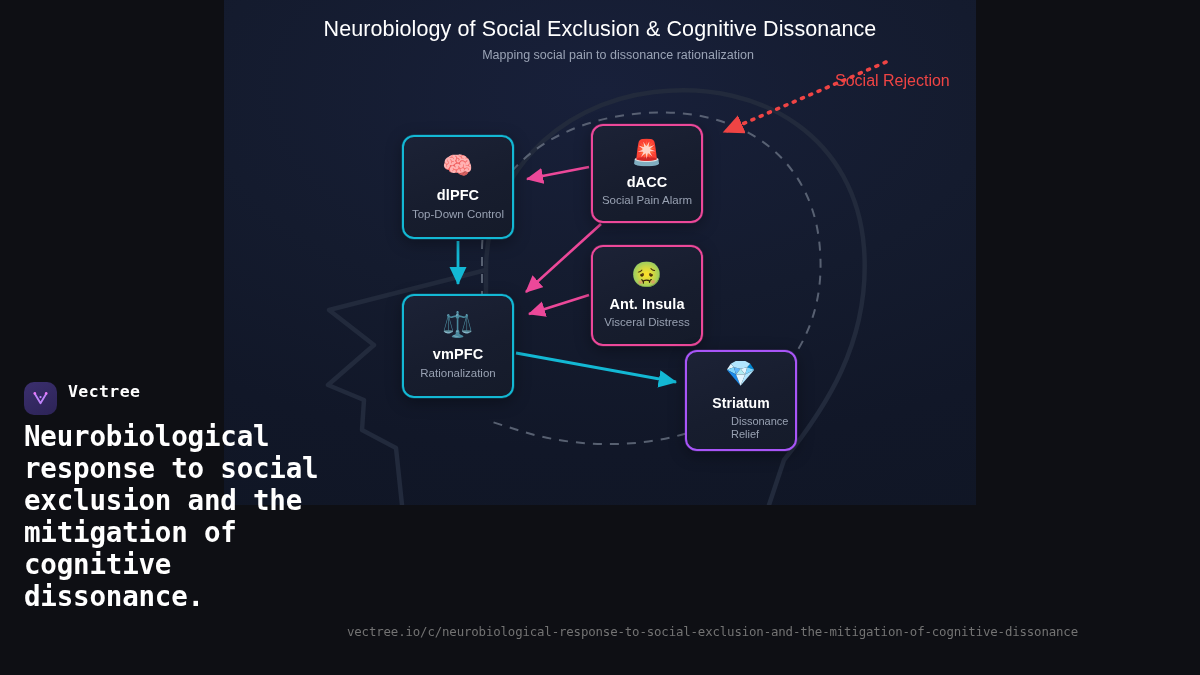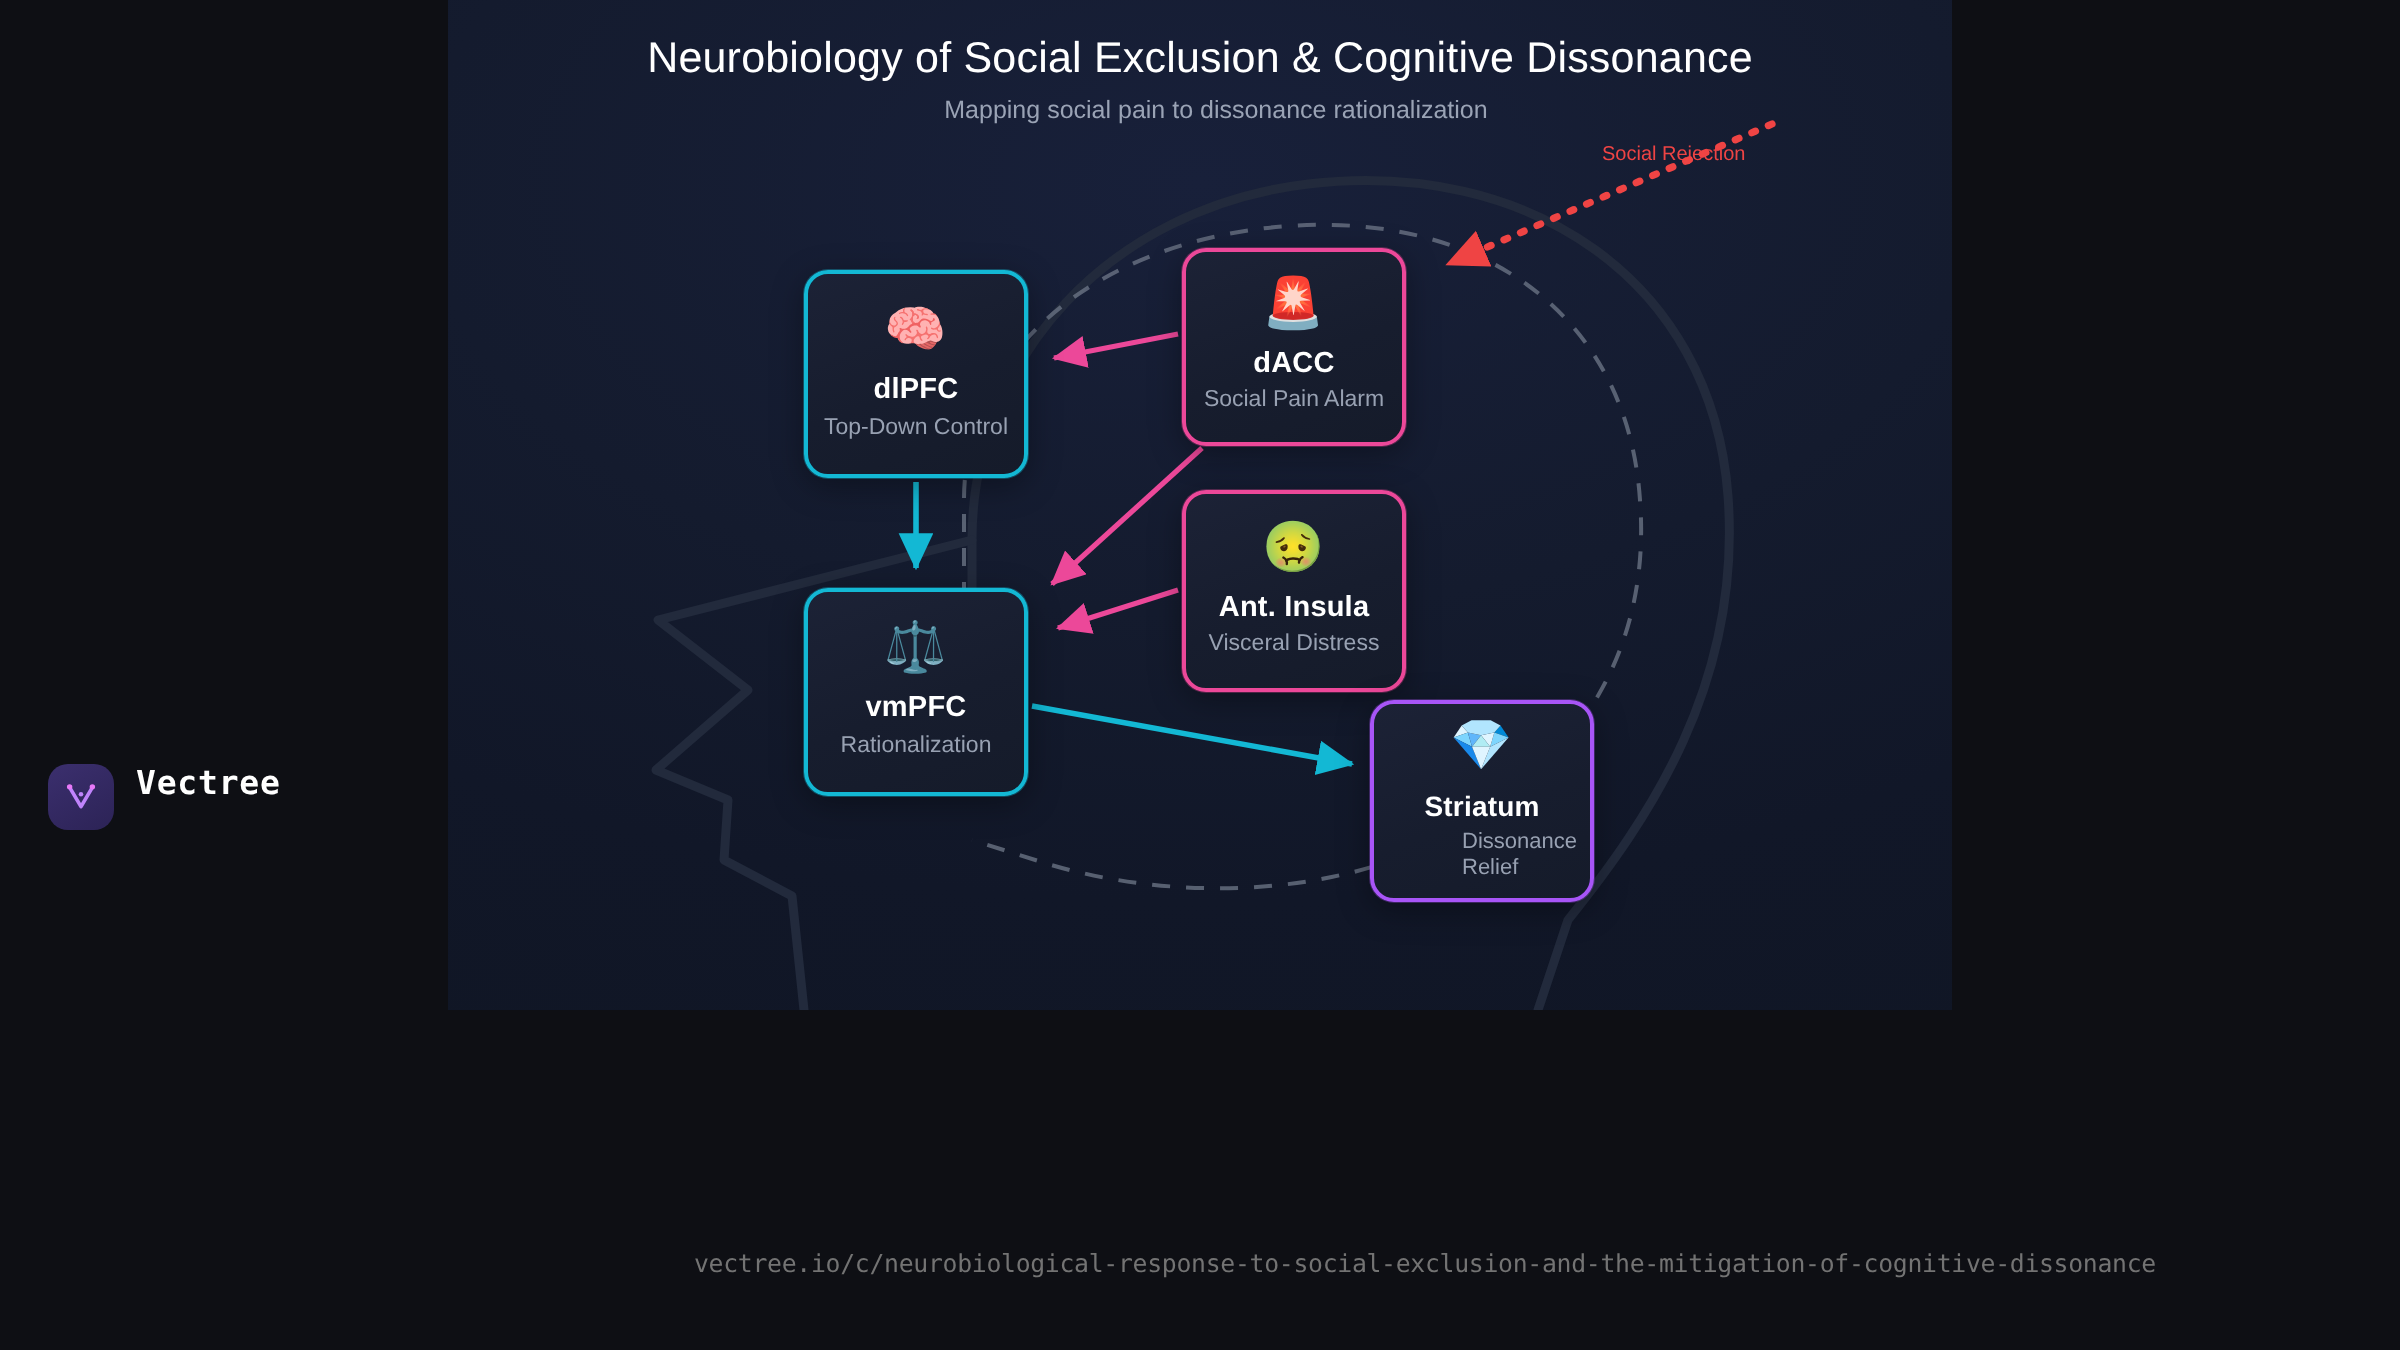--- a/index.html
+++ b/index.html
@@ -49,21 +49,21 @@
     width: 752px;
     text-align: center;
     color: #ffffff;
     font-size: 21.5px;
     font-weight: 400;
     letter-spacing: 0.1px;
     white-space: nowrap;
   }
   #diagram-subtitle {
     position: absolute;
-    left: 8px;
+    left: 18px;
     top: 48px;
     width: 752px;
     text-align: center;
     color: #9aa3b5;
     font-size: 12.5px;
     font-weight: 400;
   }
 
   
   .node {
@@ -123,24 +123,24 @@
     left: 461px; top: 350px; width: 112px; height: 101px;
     border-color: #a855f7;
     box-shadow: 0 0 0 0.5px rgba(168,85,247,0.3), 0 4px 16px rgba(0,0,0,0.35);
   }
   #node-striatum .node-label { font-size: 14px; }
   #node-striatum .node-sub { font-size: 11px; margin-left: 44px; }
 
   
   #social-rejection-label {
     position: absolute;
-    left: 577px;
+    left: 611px;
     top: 72px;
     color: #ef4444;
-    font-size: 10px;
+    font-size: 16px;
     font-weight: 400;
     white-space: nowrap;
   }
 
   
   #brand-row {
     position: absolute;
     left: 24px;
     top: 382px;
     display: flex;
@@ -288,16 +288,17 @@
       <svg width="21" height="21" viewBox="0 0 24 24">
         <path d="M5.5 6.5 L12 17.5 L18.5 6.5" fill="none" stroke="#c084fc" stroke-width="2.1" stroke-linecap="round" stroke-linejoin="round"></path>
         <circle cx="5.5" cy="6.2" r="1.55" fill="#e879f9"></circle>
         <circle cx="18.5" cy="6.2" r="1.55" fill="#e879f9"></circle>
         <circle cx="12" cy="10.4" r="1.3" fill="#c084fc"></circle>
       </svg>
     </div>
     <div id="brand-name">Vectree</div>
   </div>
 
+  <div id="headline">Neurobiological response to social exclusion and the mitigation of cognitive dissonance.</div>
 
   <div id="footer-url">vectree.io/c/neurobiological-response-to-social-exclusion-and-the-mitigation-of-cognitive-dissonance</div>
 
 </div>
 
 </body></html>

